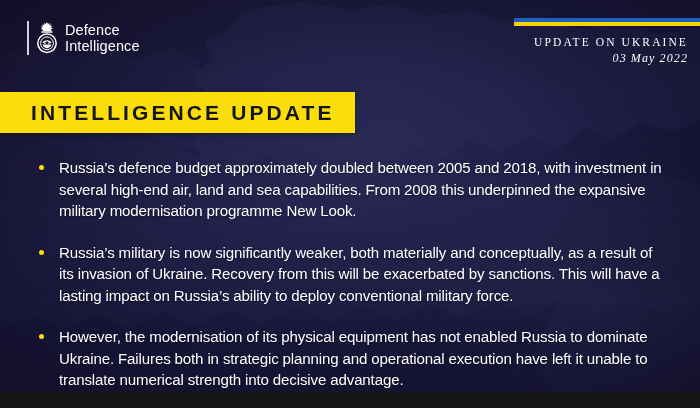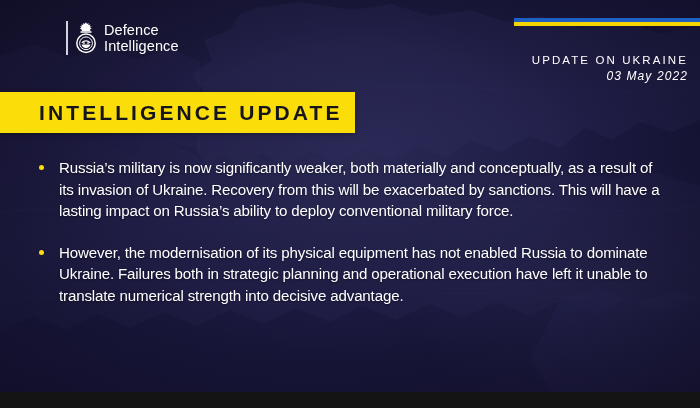--- a/index.html
+++ b/index.html
@@ -34,21 +34,20 @@
     background:radial-gradient(ellipse 520px 330px at 50% 45%, rgba(0,0,0,0) 40%, rgba(8,6,22,0.55) 100%);
     pointer-events:none;
   }
 
   
   #logo {
     position:absolute;
     left:27px; top:21px;
     display:flex; align-items:center; gap:7px;
     z-index:5;
-    margin-left:39px;
   }
   #logo .rule {
     width:2px; height:34px;
     background:#cfd3e2;
     flex:0 0 auto;
   }
   #logo .crest { width:22px; height:34px; flex:0 0 auto; display:block; }
   #logo .words {
     color:#ffffff;
     font-size:14.5px;
@@ -60,24 +59,25 @@
   #flagbar {
     position:absolute;
     left:514px; top:18px; width:186px; height:8px;
     z-index:5;
   }
   #flagbar .blue { height:4px; background:#1e5fc4; }
   #flagbar .yellow { height:4px; background:#f5d400; }
 
   #update-block {
     position:absolute;
-    right:12px; top:54px;
+    right:12px; top:36px;
     text-align:right;
     z-index:5;
     color:#ffffff;
+    font-family:Liberation Serif, serif;
   }
   #update-title {
     font-size:11.5px;
     letter-spacing:2.1px;
     font-weight:400;
     white-space:nowrap;
   }
   #update-date {
     font-size:12px;
     font-style:italic;
@@ -94,21 +94,21 @@
     background:#fbdd0a;
     display:flex; align-items:center;
     z-index:6;
     box-shadow:0 1px 6px rgba(0,0,0,0.35);
   }
   #banner-title {
     color:#17151c;
     font-size:21px;
     font-weight:700;
     letter-spacing:3.1px;
-    padding-left:39px;
+    padding-left:31px;
     white-space:nowrap;
   }
 
   
   #bullets {
     position:absolute;
     left:33px; top:157px;
     width:638px;
     z-index:5;
   }
@@ -213,20 +213,24 @@
     <div id="update-date">03 May 2022</div>
   </div>
 
   <div id="banner">
     <div id="banner-title">INTELLIGENCE UPDATE</div>
   </div>
 
   <div id="bullets">
     <div class="bullet">
       <span class="dot"></span>
+      <div class="btext">Russia’s defence budget approximately doubled between 2005 and 2018, with investment in several high-end air, land and sea capabilities. From 2008 this underpinned the expansive military modernisation programme New Look.</div>
+    </div>
+    <div class="bullet">
+      <span class="dot"></span>
       <div class="btext">Russia’s military is now significantly weaker, both materially and conceptually, as a result of its invasion of Ukraine. Recovery from this will be exacerbated by sanctions. This will have a lasting impact on Russia’s ability to deploy conventional military force.</div>
     </div>
     <div class="bullet">
       <span class="dot"></span>
       <div class="btext">However, the modernisation of its physical equipment has not enabled Russia to dominate Ukraine. Failures both in strategic planning and operational execution have left it unable to translate numerical strength into decisive advantage.</div>
     </div>
   </div>
 
   <div id="bottom-strip"></div>
 

